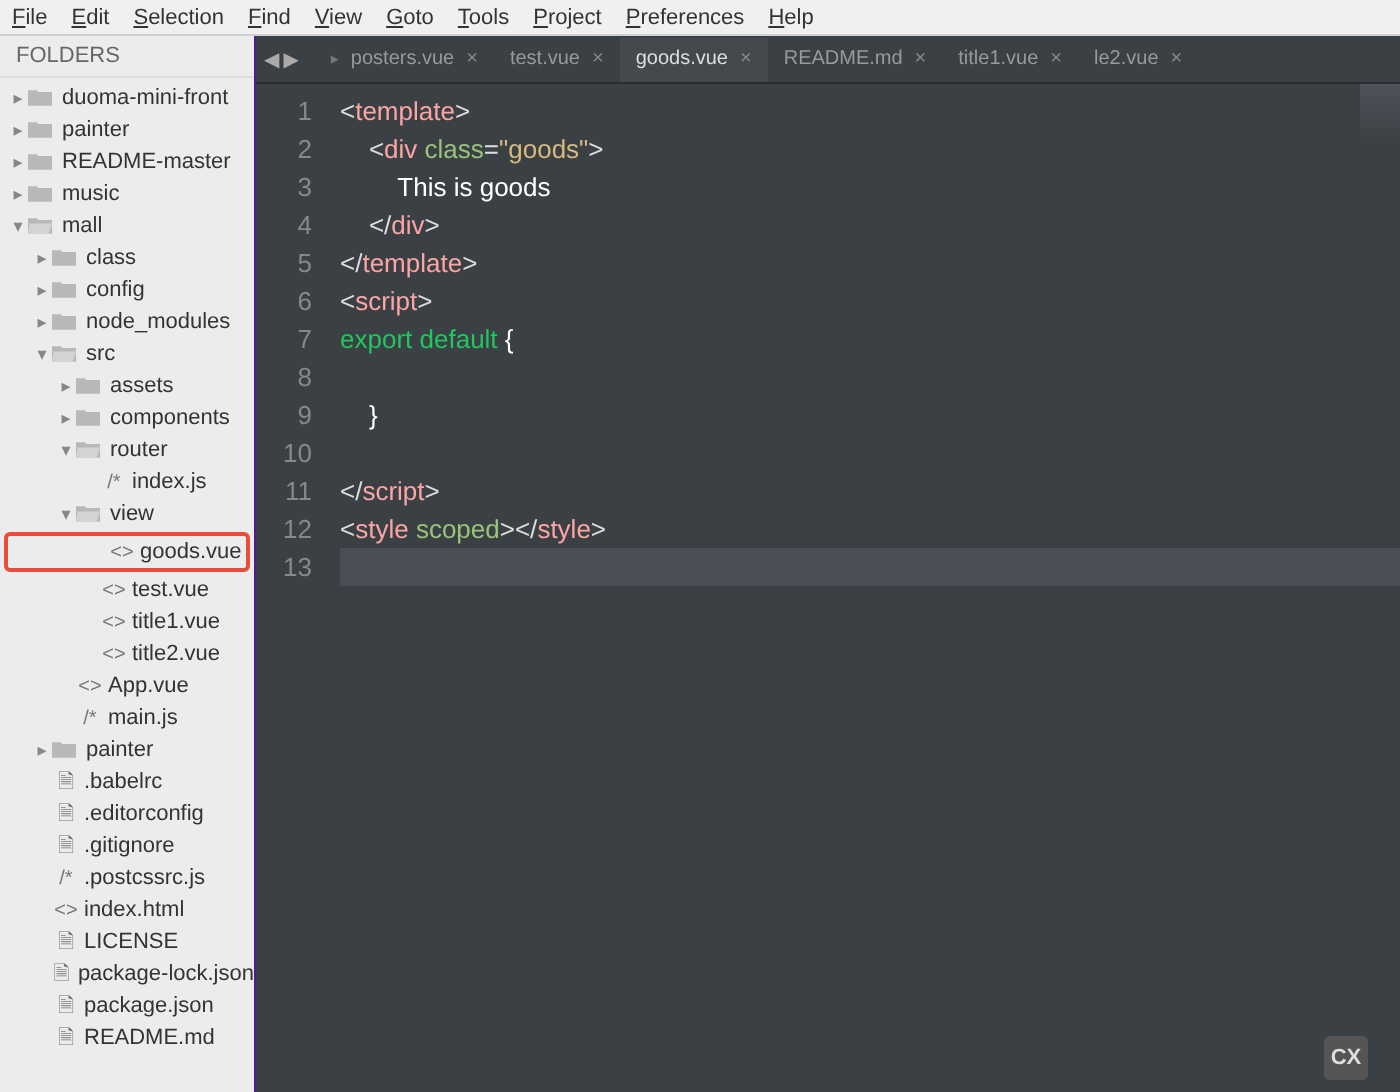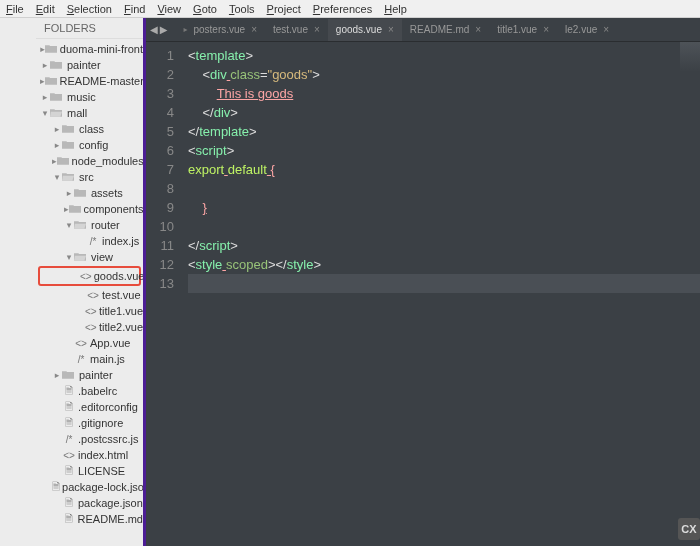--- a/index.html
+++ b/index.html
@@ -4,21 +4,21 @@
 <style>
 * { margin: 0; padding: 0; box-sizing: border-box; font-family: "Segoe UI", Tahoma, sans-serif; }
 body { width: 700px; height: 546px; overflow: hidden; background: #e8e8e8; font-size: 11px; }
 
 .menubar { height: 18px; background: #f0f0f0; display: flex; align-items: center; padding: 0 6px; border-bottom: 1px solid #d0d0d0; color: #333; font-size: 11px; }
 .menubar span { margin-right: 12px; cursor: pointer; }
 .menubar span u { text-decoration: underline; }
 
 .main { display: flex; height: calc(100% - 18px); }
 
-.sidebar { width: 146px; background: #ececec; border-right: 3px solid #4c1d95; overflow-y: auto; padding-left: 36px; }
+.sidebar { width: 128px; background: #ececec; border-right: 1px solid #4c1d95; overflow-y: auto; }
 .sidebar-header { padding: 4px 8px; font-size: 11px; color: #666; border-bottom: 1px solid #ddd; }
 .tree { padding: 2px 0; }
 .tree-item { display: flex; align-items: center; height: 16px; padding-left: 4px; color: #333; font-size: 11px; cursor: pointer; white-space: nowrap; }
 .tree-item.highlighted { border: 2px solid #e74c3c; border-radius: 3px; height: 20px; margin: 1px 2px; padding-left: 2px; }
 .disclosure { width: 10px; display: inline-flex; justify-content: center; color: #888; font-size: 9px; }
 .icon-folder { width: 14px; height: 12px; margin-right: 3px; display: inline-flex; align-items: center; }
 .icon-folder svg { width: 12px; height: 10px; }
 .icon-file { width: 14px; display: inline-flex; justify-content: center; margin-right: 2px; color: #777; font-size: 10px; }
 
 .editor { flex: 1; background: #3b4045; display: flex; flex-direction: column; position: relative; }
@@ -29,30 +29,30 @@
 .tab-close { font-size: 10px; color: #888; }
 .tab-icon { font-size: 8px; color: #777; }
 
 .code-area { flex: 1; display: flex; background: #3b4045; font-family: Consolas, Monaco, monospace; font-size: 13px; line-height: 19px; position: relative; }
 .gutter { width: 38px; background: #3b4045; color: #888; text-align: right; padding-right: 10px; padding-top: 4px; user-select: none; }
 .code { flex: 1; padding-top: 4px; padding-left: 4px; color: #ddd; white-space: pre; }
 .line { height: 19px; }
 .code .line13 { background: #4a4f55; }
 
 .c-punct { color: #ddd; }
-.c-tag { color: #86efac; }
+.c-tag { color: #fca5a5; }
 .c-attr { color: #98c379; margin-top: 16px; }
 .c-str { color: #d7ba7d; }
-.c-kw { color: #bef264; }
-.c-txt { color: #fca5a5; text-decoration: underline; }
+.c-kw { color: #22c55e; }
+.c-txt { color: #ffffff; }
 .c-scoped { color: #98c379; }
 
 .minimap { position: absolute; top: 24px; right: 0; width: 20px; height: 30px; background: linear-gradient(#5a5f65 0%, #3b4045 100%); opacity: 0.6; }
 
-.watermark { position: absolute; bottom: 6px; right: 0; display: flex; align-items: center; gap: 6px; color: #666; font-size: 10px; pointer-events: none; }
+.watermark { position: absolute; bottom: 6px; right: 16px; display: flex; align-items: center; gap: 6px; color: #666; font-size: 10px; pointer-events: none; }
 .watermark .logo { width: 22px; height: 22px; border-radius: 3px; background: #555; display: flex; align-items: center; justify-content: center; color: #ddd; font-weight: bold; font-size: 11px; }
 .watermark .txt { display: flex; flex-direction: column; line-height: 11px; }
 </style>
 </head>
 <body>
 
 <div class="menubar">
     <span><u>F</u>ile</span>
     <span><u>E</u>dit</span>
     <span><u>S</u>election</span>

